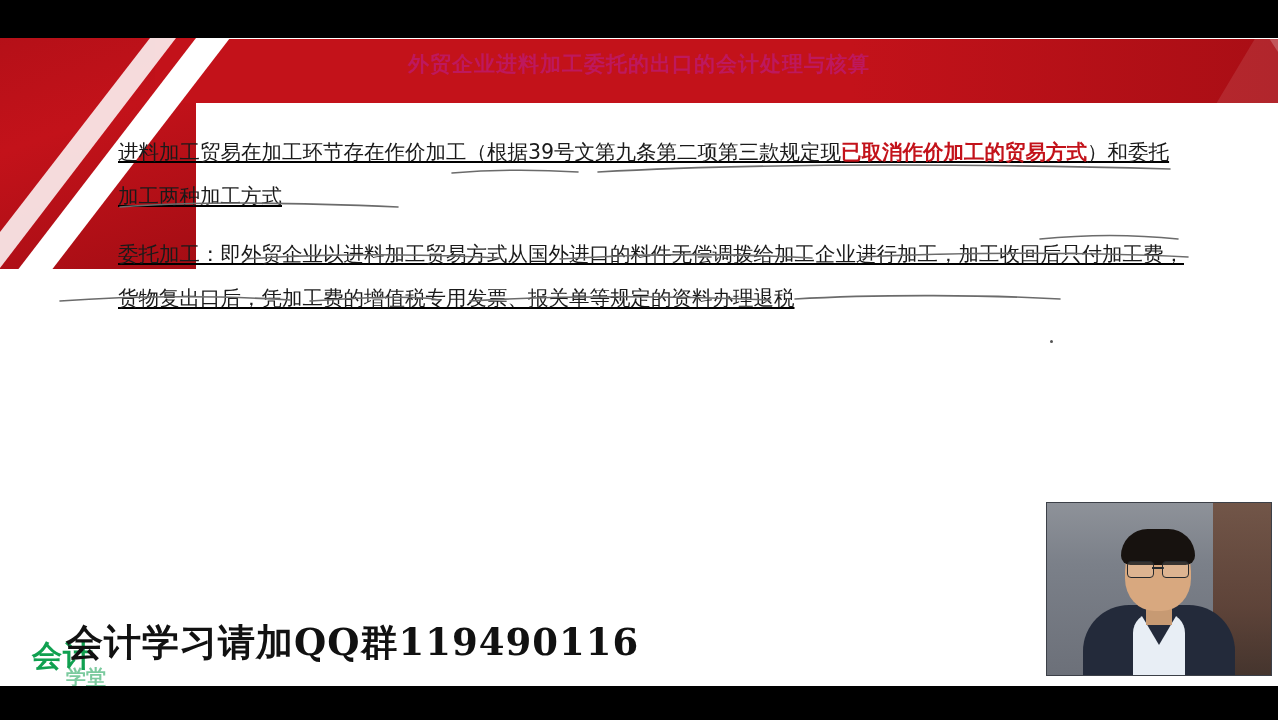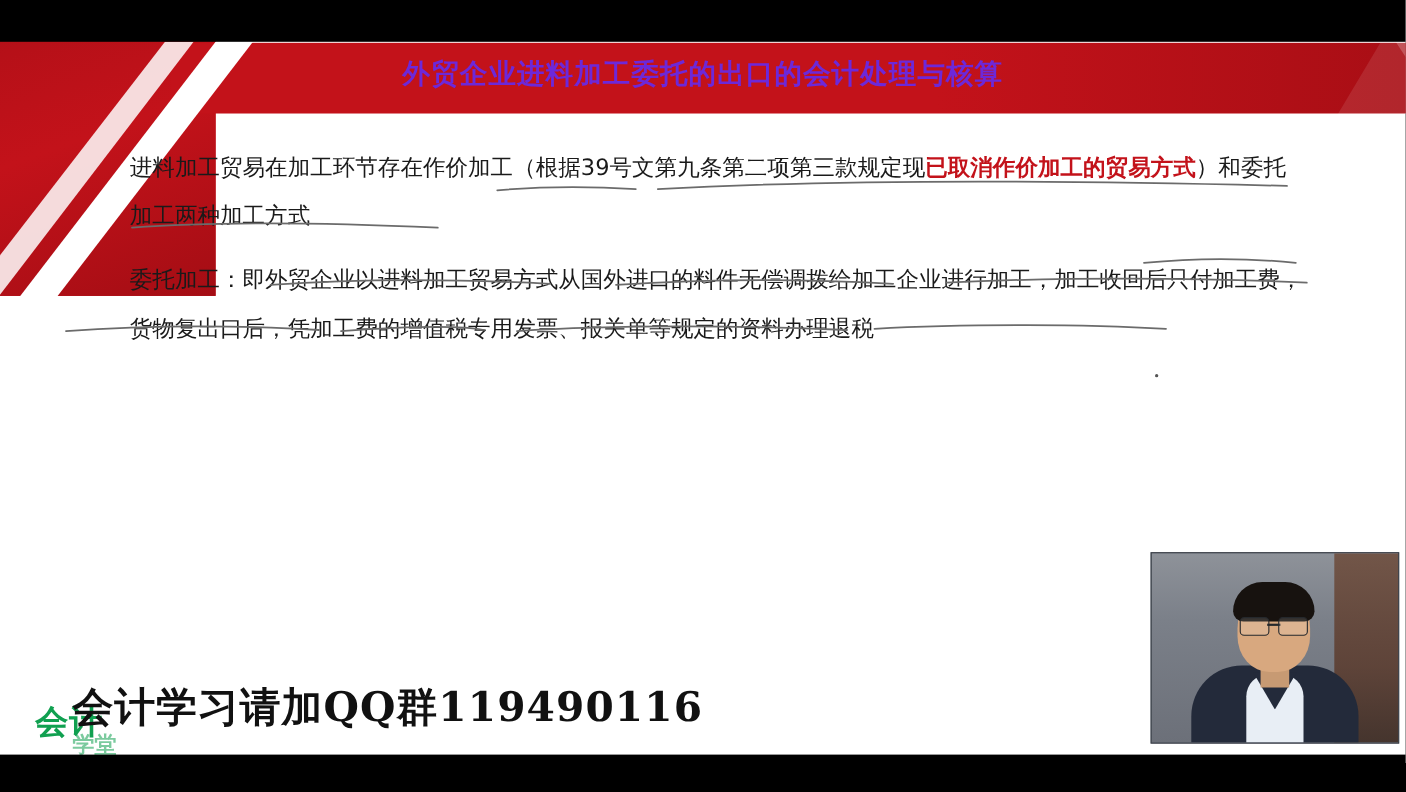--- a/index.html
+++ b/index.html
@@ -65,34 +65,35 @@
     top: 0;
     z-index: 3;
   }
   .banner-title {
     position: absolute;
     left: 0;
     right: 0;
     top: 50px;
     text-align: center;
     z-index: 4;
-    color: #6d28d9;
-    font-size: 25px;
+    color: #be185d;
+    font-size: 21px;
     font-weight: bold;
     letter-spacing: 1px;
     font-family: "DejaVu Sans", "Liberation Sans", sans-serif;
   }
 
   
   .content {
     position: absolute;
     left: 0;
     top: 130px;
     width: 1084px;
     z-index: 5;
+    text-decoration: underline;
   }
   .para {
     position: relative;
     color: #1a1a1a;
     font-size: 20.5px;
     line-height: 44px;
     font-family: "DejaVu Sans", "Liberation Sans", sans-serif;
   }
   .p1 {
     margin: 0 0 0 118px;

